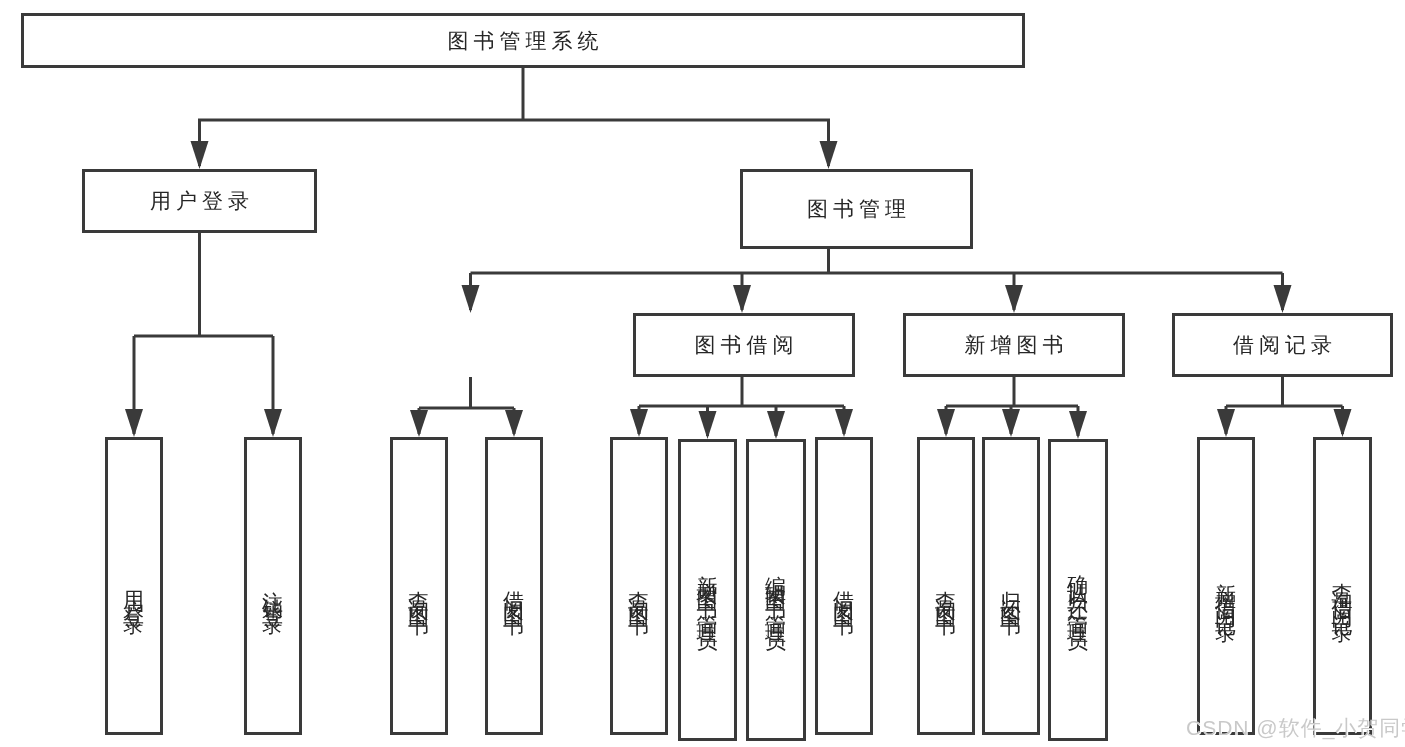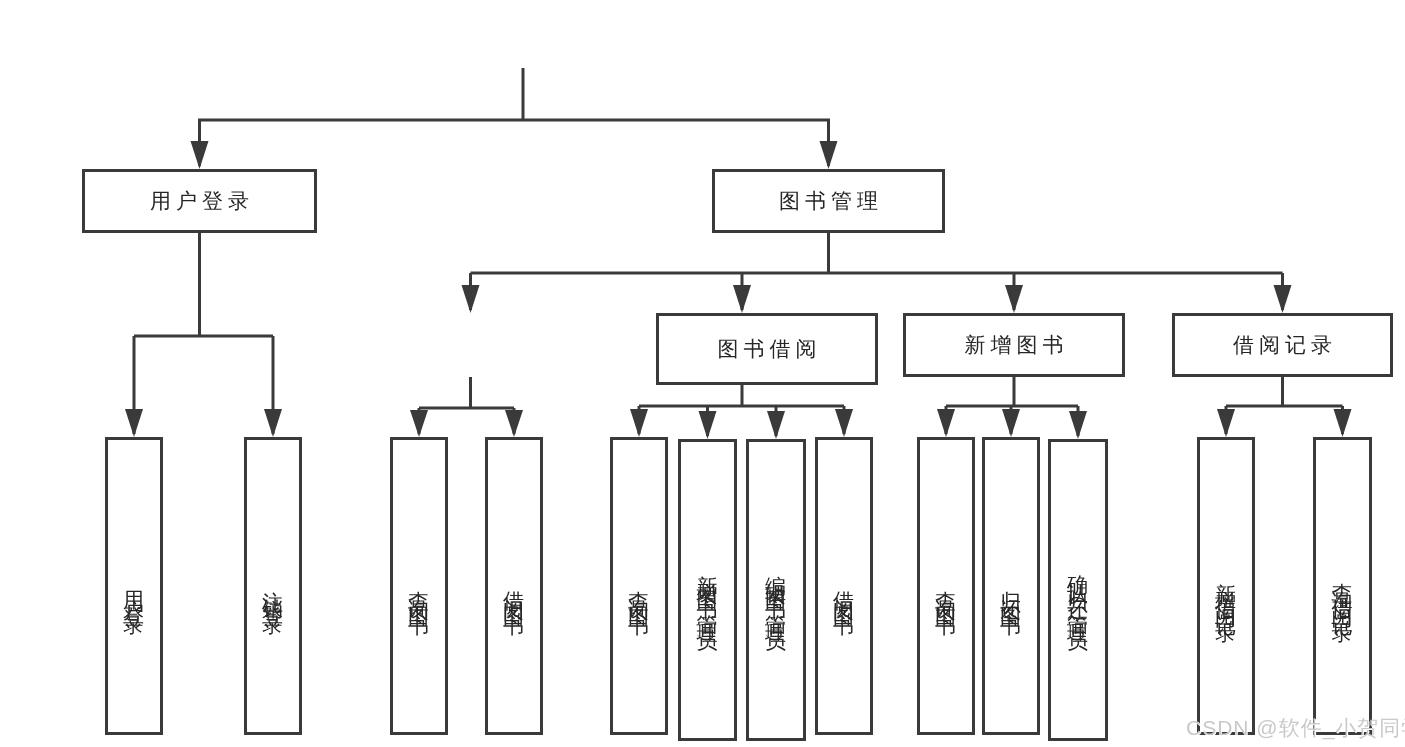--- a/index.html
+++ b/index.html
@@ -123,29 +123,32 @@
     <g>
       <line x1="1282.5" y1="377" x2="1282.5" y2="406"></line>
       <line x1="1226" y1="406" x2="1342.5" y2="406"></line>
       <line x1="1226" y1="406" x2="1226" y2="434"></line>
       <polygon points="1217,409 1235,409 1226,437"></polygon>
       <line x1="1342.5" y1="406" x2="1342.5" y2="434"></line>
       <polygon points="1333.5,409 1351.5,409 1342.5,437"></polygon>
     </g>
   </svg>
 
+  <div class="node" style="left:21px;top:13px;width:1004px;height:55px">
+    <span class="lbl">图书管理系统</span>
+  </div>
 
   <div class="node" style="left:82px;top:169px;width:235px;height:64px">
     <span class="lbl">用户登录</span>
   </div>
-  <div class="node" style="left:712px;top:169px;width:233px;height:64px">
+  <div class="node" style="left:740px;top:169px;width:233px;height:80px">
     <span class="lbl">图书管理</span>
   </div>
 
-  <div class="node" style="left:656px;top:313px;width:222px;height:72px">
+  <div class="node" style="left:633px;top:313px;width:222px;height:64px">
     <span class="lbl">图书借阅</span>
   </div>
   <div class="node" style="left:903px;top:313px;width:222px;height:64px">
     <span class="lbl">新增图书</span>
   </div>
   <div class="node" style="left:1172px;top:313px;width:221px;height:64px">
     <span class="lbl">借阅记录</span>
   </div>
 
   <div class="node" style="left:105px;top:437px;width:58px;height:298px">

